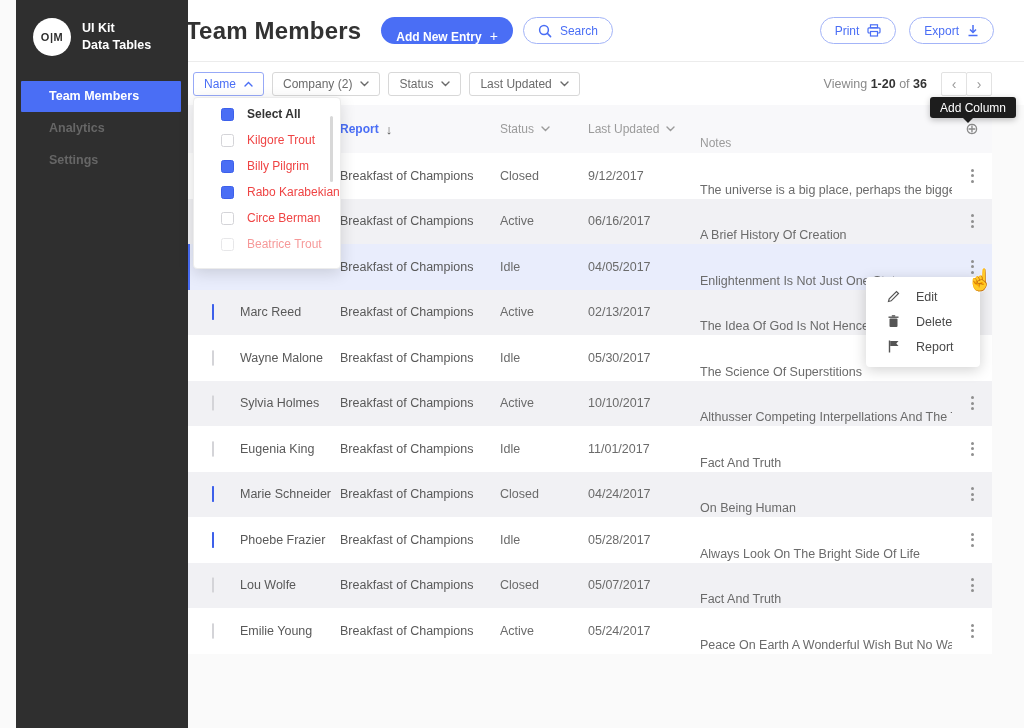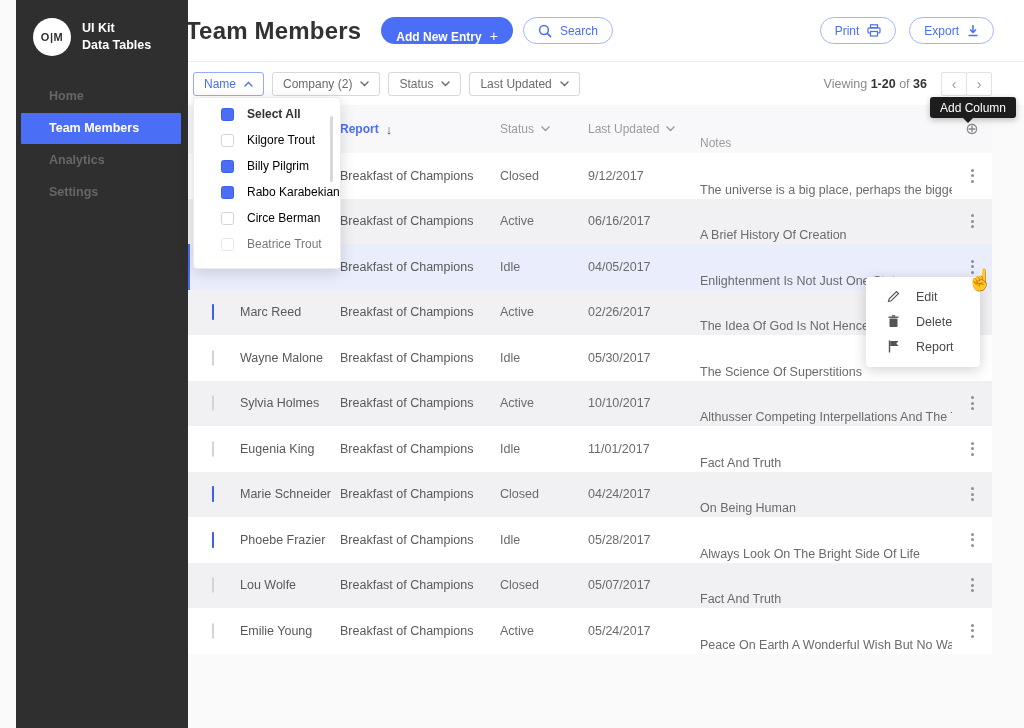--- a/index.html
+++ b/index.html
@@ -76,21 +76,21 @@
   .kebab { display:flex; flex-direction:column; gap:2.5px; padding:4px; cursor:pointer; }
   .kebab i { width:3px; height:3px; border-radius:50%; background:#8f8f8f; }
   .addcol { font-size:16px; color:#8a8a8a; cursor:pointer; line-height:1; }
 
   
   .dropdown { position:absolute; left:193px; top:97px; width:148px; height:172px; background:#fff;
               border:1px solid #ececec; border-radius:4px; box-shadow:0 4px 16px rgba(0,0,0,.14);
               overflow:hidden; z-index:5; padding-top:3px; }
   .dd-item { height:26px; display:flex; align-items:center; padding-left:27px; cursor:pointer; }
   .dd-item .cb { margin-right:13px; flex:none; }
-  .dd-label { font-size:12px; color:#000000; white-space:nowrap; }
+  .dd-label { font-size:12px; color:#ef4444; white-space:nowrap; }
   .dd-item.bold .dd-label { font-weight:700; color:#333; }
   .dd-item.clipped { opacity:.55; }
   .dd-scroll { position:absolute; right:7px; top:18px; width:3px; height:66px;
                background:#d8d8d8; border-radius:2px; cursor:pointer; }
 
   .ctxmenu { position:absolute; left:866px; top:277px; width:114px; height:90px; background:#fff;
              border-radius:4px; box-shadow:0 3px 14px rgba(0,0,0,.18); z-index:6; padding-top:7px; }
   .cm-item { height:25px; display:flex; align-items:center; padding-left:21px; gap:16px; cursor:pointer;text-align:center; }
   .cm-label { font-size:12.5px; color:#4a4a4a; }
   .cm-icon { width:13px; height:13px; display:flex; align-items:center; justify-content:center; }
@@ -111,21 +111,20 @@
 
   <aside class="sidebar">
     <div class="logo-row">
       <div class="logo-circle">O|M</div>
       <div class="logo-title">
         <div>UI Kit</div>
         <div>Data Tables</div>
       </div>
     </div>
     <ul class="nav">
-        <li>Home</li>
         <li class="active">Team Members</li>
         <li>Analytics</li>
         <li>Settings</li>
       </ul>
   </aside>
 
   <div class="main">
 
     <header class="topbar">
       <h1 class="page-title">Team Members</h1>
@@ -289,21 +288,21 @@
                 </span>
     </div>
   </div>
             <div class="row">
     <div class="c-check">
       <span class="cb on"></span>
     </div>
     <div class="c-name">Marc Reed</div>
     <div class="c-company">Breakfast of Champions</div>
     <div class="c-status">Active</div>
-    <div class="c-updated">02/26/2017</div>
+    <div class="c-updated">02/13/2017</div>
     <div class="c-notes">The Idea Of God Is Not Henceforth I</div>
     <div class="c-kebab">
       <span class="kebab">
                   <i></i>
                   <i></i>
                   <i></i>
                 </span>
     </div>
   </div>
             <div class="row">

